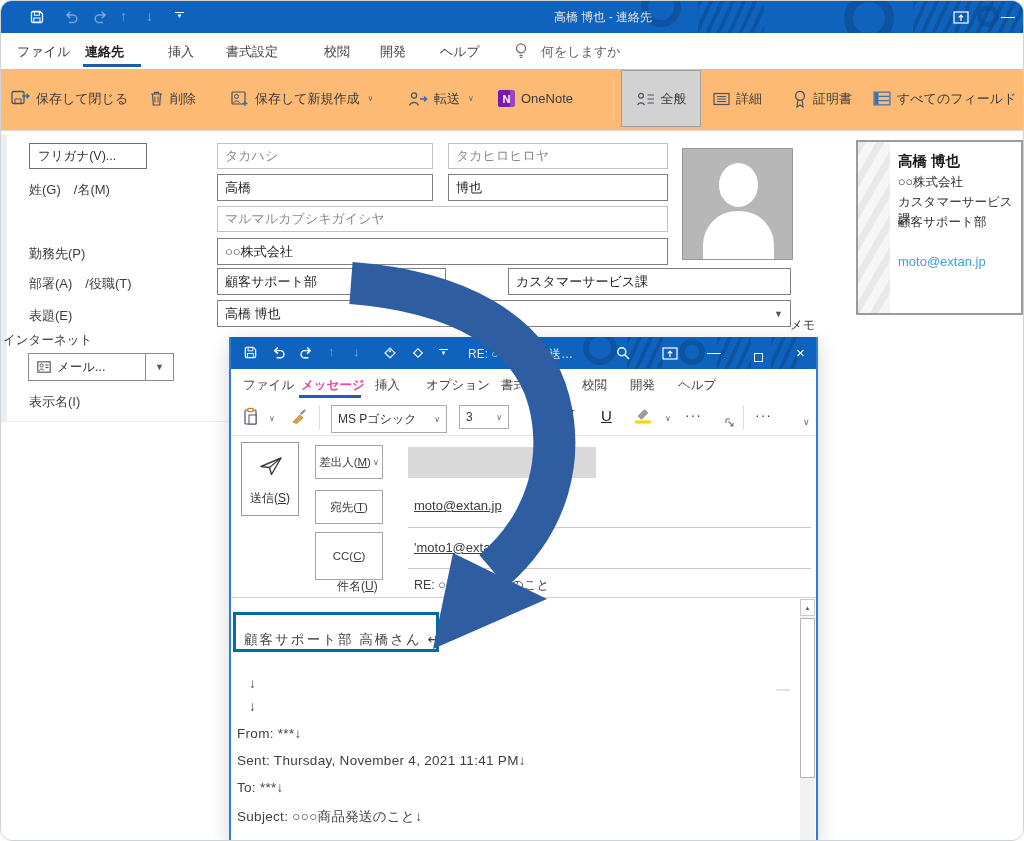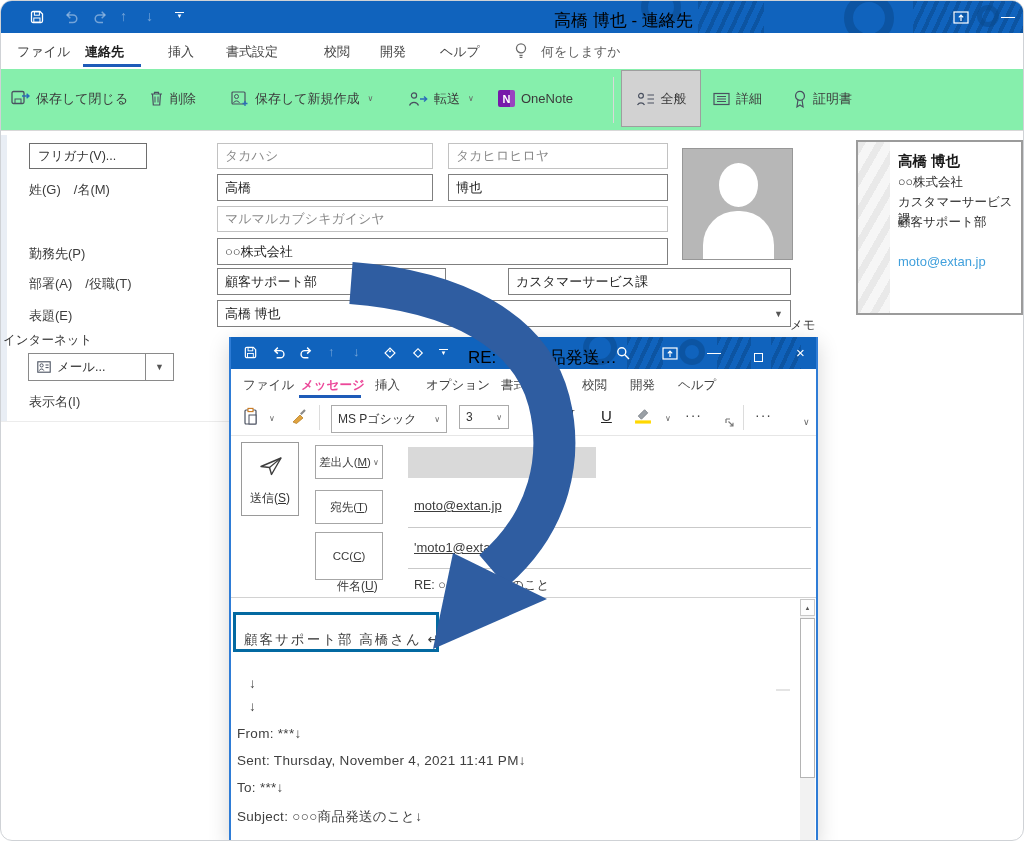--- a/index.html
+++ b/index.html
@@ -6,21 +6,21 @@
   *{box-sizing:border-box;}
   body{font-family:"Liberation Sans","DejaVu Sans",sans-serif;}
   .screen{position:relative;width:1024px;height:841px;background:#fff;border:1px solid #cfd2d6;border-radius:12px;overflow:hidden;}
   .abs{position:absolute;}
   
   .titlebar{left:0;top:0;width:1024px;height:32px;background:#1063bd;overflow:hidden;}
   .deco-ring{border-radius:50%;border-style:solid;border-color:rgba(9,72,140,.55);}
   .deco-stripes{background:repeating-linear-gradient(115deg,rgba(9,72,140,.55) 0 4px,transparent 4px 10px);}
   .qat{display:flex;align-items:center;justify-content:center;color:#fff;}
   .dim{color:rgba(255,255,255,.42);}
-  .ttl{color:#000000;font-size:17px;white-space:nowrap;}
+  .ttl{color:#e5e5e5;font-size:12px;white-space:nowrap;}
   .winglyph{color:#fff;font-size:14px;line-height:1;}
   .maxbox{display:inline-block;width:9px;height:9px;border:1.3px solid #fff;}
   .caretbar{display:inline-block;width:9px;border-top:1.5px solid currentColor;text-align:center;font-size:6px;line-height:7px;color:inherit;}
   
   .tab{font-size:13px;color:#444;white-space:nowrap;cursor:default;}
   .tab.sel{color:#1f1f1f;font-weight:bold;}
   .underbar{height:3px;background:#1e5bb8;}
   .rbtn{display:flex;align-items:center;gap:6px;font-size:13px;color:#3b3b3b;white-space:nowrap;height:57px;}
   .rcaret{font-size:8px;color:#666;margin-left:2px;}
   .vsep{width:1px;background:#d9d9d9;}
@@ -107,21 +107,21 @@
       <div class="abs underbar" style="left:82px;top:31px;width:58px;"></div>
       <span class="abs" style="left:513px;top:9px;">
         <svg width="14" height="18" viewBox="0 0 13 17">
             <circle cx="6.5" cy="6" r="4.3" fill="none" stroke="#6b6b6b" stroke-width="1.2"></circle>
             <path d="M5 12.6 H8 M5.2 14.6 H7.8" stroke="#6b6b6b" stroke-width="1.2"></path>
           </svg>
       </span>
       <span class="abs tab" style="left:540px;top:10px;color:#5f5f5f;">何をしますか</span>
     </div>
 
-    <div class="abs" style="left:0;top:68px;width:1024px;height:62px;background:#86efac;">
+    <div class="abs" style="left:0;top:68px;width:1024px;height:62px;background:#fdba74;">
       <div class="abs rbtn" style="left:10px;top:1px;">
         <span>
             <svg width="19" height="17" viewBox="0 0 19 17">
               <rect x="1" y="1.5" width="12" height="12" rx="1.5" fill="none" stroke="#4a5160" stroke-width="1.3"></rect>
               <rect x="4" y="9" width="6" height="4.5" fill="none" stroke="#4a5160" stroke-width="1"></rect>
               <path d="M11 6 H18 M15.6 3.8 L18 6 L15.6 8.2" fill="none" stroke="#2b6cb8" stroke-width="1.4"></path>
             </svg>
           </span>
         <span>保存して閉じる</span>
       </div>
@@ -183,20 +183,30 @@
         <span>詳細</span>
       </div>
       <div class="abs rbtn" style="left:792px;top:1px;">
         <span>
             <svg width="14" height="18" viewBox="0 0 13 17">
               <circle cx="6.5" cy="5.6" r="4.2" fill="none" stroke="#4a5160" stroke-width="1.2"></circle>
               <path d="M4.6 9.4 L3.6 16 L6.5 14.2 L9.4 16 L8.4 9.4" fill="none" stroke="#4a5160" stroke-width="1.1"></path>
             </svg>
           </span>
         <span>証明書</span>
+      </div>
+      <div class="abs rbtn" style="left:872px;top:1px;">
+        <span>
+            <svg width="18" height="15" viewBox="0 0 17 14">
+              <rect x="1" y="1" width="15" height="12" fill="none" stroke="#4472a8" stroke-width="1.2"></rect>
+              <rect x="1.6" y="1.6" width="3.6" height="10.8" fill="#2e75b6"></rect>
+              <path d="M5.2 5 H15.4 M5.2 9 H15.4" stroke="#4472a8" stroke-width="1"></path>
+            </svg>
+          </span>
+        <span>すべてのフィールド</span>
       </div>
       <div class="abs" style="left:0;top:61px;width:1024px;height:1px;background:#d8d8d8;"></div>
     </div>
 
     <div class="abs" style="left:0;top:130px;width:1024px;height:291px;background:#fff;">
       <div class="abs" style="left:0;top:4px;width:6px;height:287px;background:#e9eef5;"></div>
       <div class="abs" style="left:0;top:290px;width:228px;height:1px;background:#ececec;"></div>
 
       <div class="abs btn" style="left:28px;top:12px;width:118px;height:26px;padding:0 8px;border-color:#6e6e6e;">
         <span>フリガナ(V)...</span>

